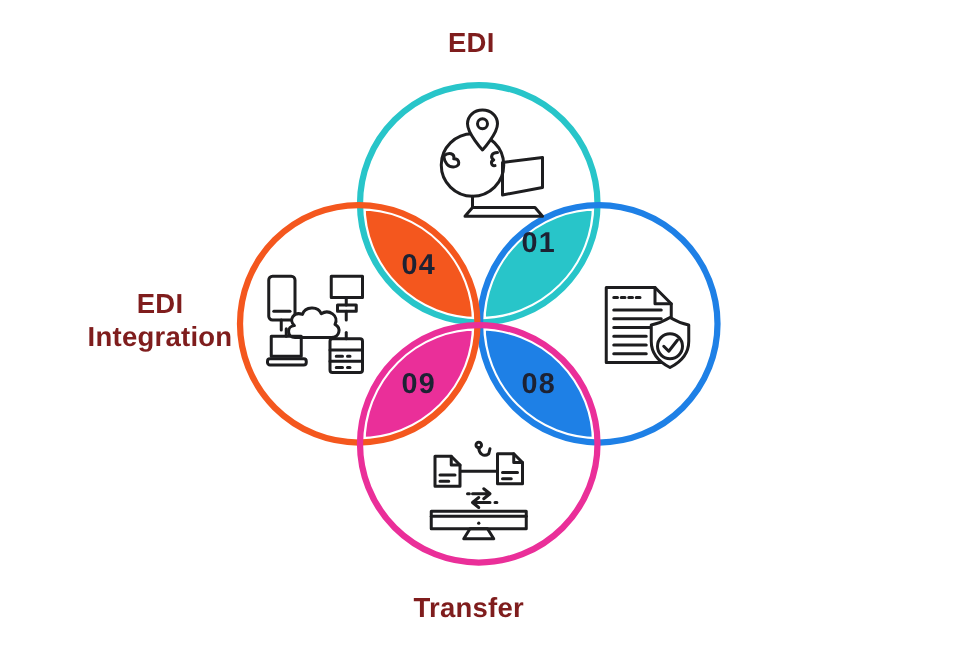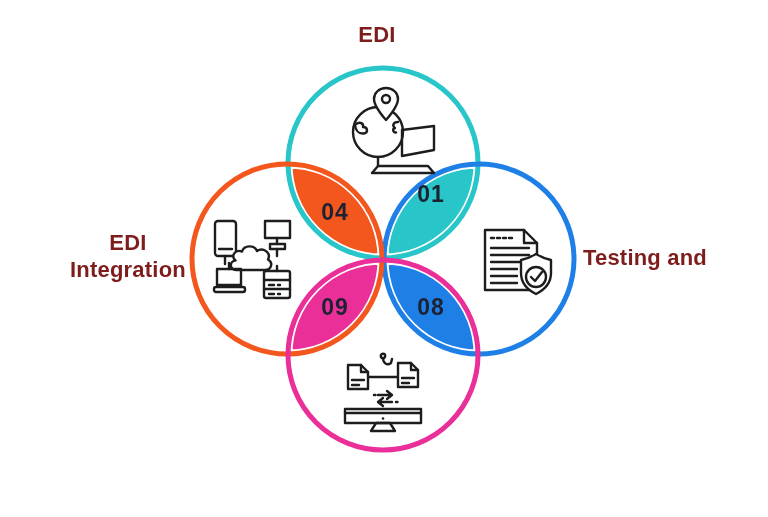--- a/index.html
+++ b/index.html
@@ -99,22 +99,22 @@
 
   <div class="num" style="left:431px;top:194px">01</div>
   <div class="num" style="left:431px;top:307px">08</div>
   <div class="num" style="left:335px;top:307px">09</div>
   <div class="num" style="left:335px;top:212px">04</div>
 
   <div class="label" style="left:377px;top:34px">
     <div>EDI</div>
   </div>
   <div class="label" style="left:645px;top:257px">
-    <div>Testing and</div>
   </div>
   <div class="label" style="left:375px;top:486px">
+    <div>Transfer</div>
   </div>
   <div class="label" style="left:128px;top:256px">
     <div>EDI</div>
     <div>Integration</div>
   </div>
 
 </div>
 
 </body></html>

